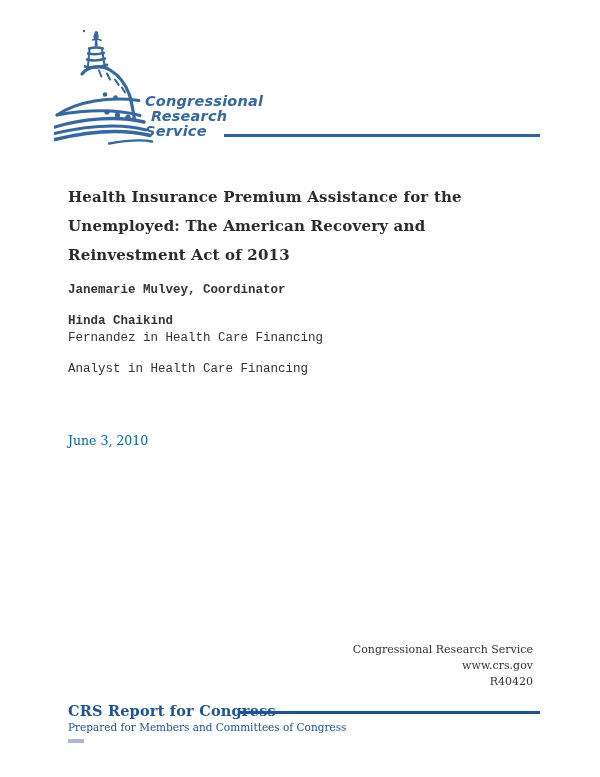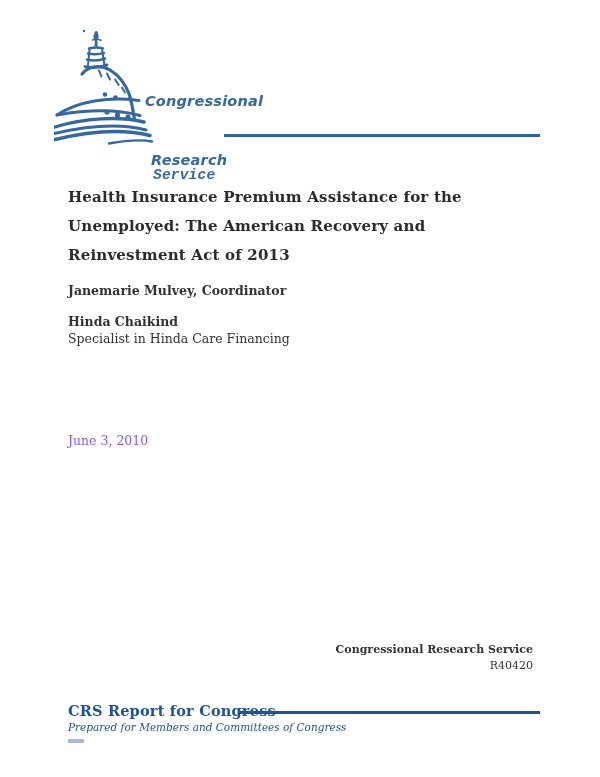--- a/index.html
+++ b/index.html
@@ -16,60 +16,60 @@
   .logo-art { position:absolute; left:54px; top:26px; width:168px; height:122px; }
   .logo-text {
     position:absolute; left:145px; top:94px;
     color:#36689E;
     font-family:"DejaVu Sans", sans-serif;
     font-style:italic; font-weight:bold;
     font-size:14.5px; line-height:15px;
     letter-spacing:0.2px;
     white-space:nowrap;
   }
-  .logo-text .lt2 { margin-left:6px;margin-top:44px; }
-  .logo-text .lt3 { margin-left:8px;font-family:Liberation Mono, monospace; }
+  .logo-text .lt2 { margin-left:6px; }
+  .logo-text .lt3 { margin-left:0; }
   .header-rule {
     position:absolute; left:224px; top:134px;
     width:316px; height:3px; background:#2E639B;
   }
 
   
   .title {
     position:absolute; left:68px; top:171px; width:490px;
     font-size:15px; font-weight:bold; line-height:29px;
     letter-spacing:0.2px; color:#2b2b2b;margin-top:12px;
   }
 
   
   .authors { position:absolute; left:68px; top:282px; font-size:12.5px; color:#333333; }
-  .author { margin-bottom:14px; line-height:17px; }
+  .author { margin-bottom:14px; line-height:17px;font-family:Liberation Mono, monospace; }
   .author .name { font-weight:bold; }
-  .date-line { position:absolute; left:68px; top:433px; font-size:12.5px; color:#8b5cf6; }
+  .date-line { position:absolute; left:68px; top:433px; font-size:12.5px; color:#0369a1; }
 
   
   .contact {
     position:absolute; right:67px; top:642px;
     text-align:right; font-size:11px; line-height:16px; color:#333333;
   }
-  .contact .org { font-weight:bold; }
+  .contact .org { font-weight:normal; }
 
   
   .footer-banner {
     position:absolute; left:68px; top:702px;
     font-size:14.5px; font-weight:bold; color:#1F5394;
     letter-spacing:0.2px; white-space:nowrap;
   }
   .footer-rule {
     position:absolute; left:240px; top:711px;
     width:300px; height:3px; background:#1F5394;
   }
   .footer-tagline {
     position:absolute; left:68px; top:721px;
-    font-size:10.5px; font-style:italic; color:#1F5394;
+    font-size:10.5px; color:#1F5394;
     white-space:nowrap;
     text-align:right;
   }
   .fineprint {
     position:absolute; left:68px; top:739px;
     width:16px; height:4px; background:#9BA3C9;
     filter:blur(0.5px); opacity:0.8;
   }
 </style>
 </head>
@@ -129,30 +129,32 @@
     <div>Unemployed: The American Recovery and</div>
     <div>Reinvestment Act of 2013</div>
   </div>
 
   <div class="authors">
     <div class="author">
       <div class="name">Janemarie Mulvey, Coordinator</div>
     </div>
     <div class="author">
       <div class="name">Hinda Chaikind</div>
-      <div class="role">Specialist in Hinda Care Financing</div>
+      <div class="role">Fernandez in Health Care Financing</div>
     </div>
     <div class="author">
+      <div class="role">Analyst in Health Care Financing</div>
     </div>
   </div>
 
   <div class="date-line">June 3, 2010</div>
 
   <div class="contact">
     <div class="org">Congressional Research Service</div>
+    <div>www.crs.gov</div>
     <div>R40420</div>
   </div>
 
   <div class="footer-banner">CRS Report for Congress</div>
   <div class="footer-rule"></div>
   <div class="footer-tagline">Prepared for Members and Committees of Congress</div>
   <div class="fineprint"></div>
 
 </div>
 

